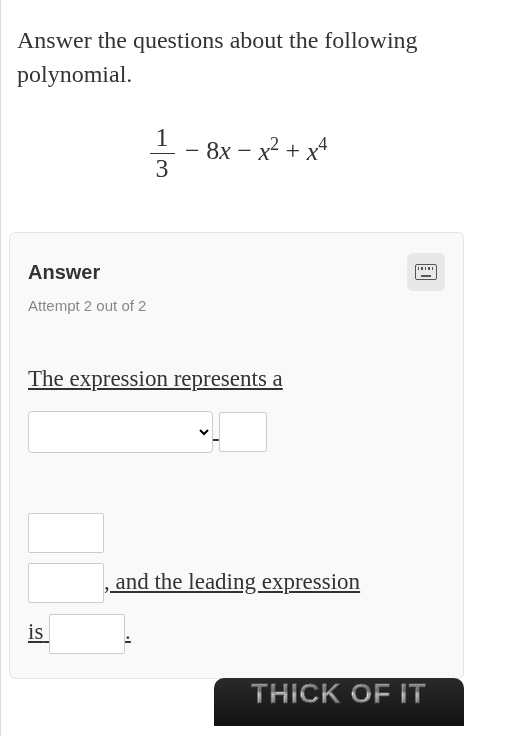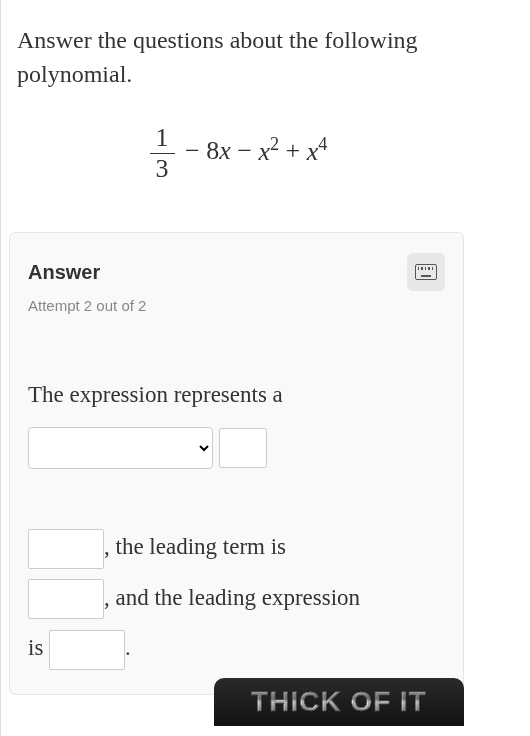--- a/index.html
+++ b/index.html
@@ -102,26 +102,27 @@
       bottom: 2px;
       left: 5px;
       right: 5px;
       height: 2px;
       background: #555;
     }
     .attempt-text {
       font-family: -apple-system, BlinkMacSystemFont, 'Segoe UI', Arial, sans-serif;
       font-size: 15px;
       color: #888;
-      margin-bottom: 56px;
+      margin-bottom: 40px;
     }
     .answer-body {
       font-size: 23px;
       line-height: 2.2;
       color: #333;
+      text-decoration: underline;
     }
     .answer-body select {
       font-size: 18px;
       padding: 8px 12px;
       border: 1px solid #ccc;
       border-radius: 4px;
       width: 185px;
       height: 42px;
       vertical-align: middle;
       background: #fff;
@@ -144,21 +145,21 @@
     }
     .thumbnail {
       position: absolute;
       bottom: 10px;
       right: 8px;
       width: 250px;
       height: 48px;
       background: linear-gradient(to bottom, #2a2a2a, #111);
       border-radius: 10px 10px 0 0;
       display: flex;
-      align-items: center;
+      align-items: flex-start;
       justify-content: center;
       overflow: hidden;
     }
     .thumbnail-text {
       font-family: Impact, 'Arial Black', sans-serif;
       font-size: 28px;
       font-weight: 900;
       letter-spacing: 1px;
       background: linear-gradient(to bottom, #eee 0%, #999 40%, #fff 50%, #777 100%);
       -webkit-background-clip: text;
@@ -204,21 +205,21 @@
     <div class="attempt-text">Attempt 2 out of 2</div>
 
     <div class="answer-body">
       <span>The expression represents a</span><br>
       <select>
         <option></option>
       </select>
       <input type="text" class="input-small" value="" style="">
       <br>
       <br>
-      <input type="text" class="input-med" value="" style=""><span>, the leading term is</span><br>
+      <input type="text" class="input-med" value="" style=""><br>
       <input type="text" class="input-med" value="" style=""><span>, and the leading expression</span><br>
       <span>is</span>
       <input type="text" class="input-med" value="" style=""><span>.</span>
     </div>
   </div>
 
   <div class="thumbnail">
     <div class="thumbnail-text">THICK OF IT</div>
   </div>
 </div>

